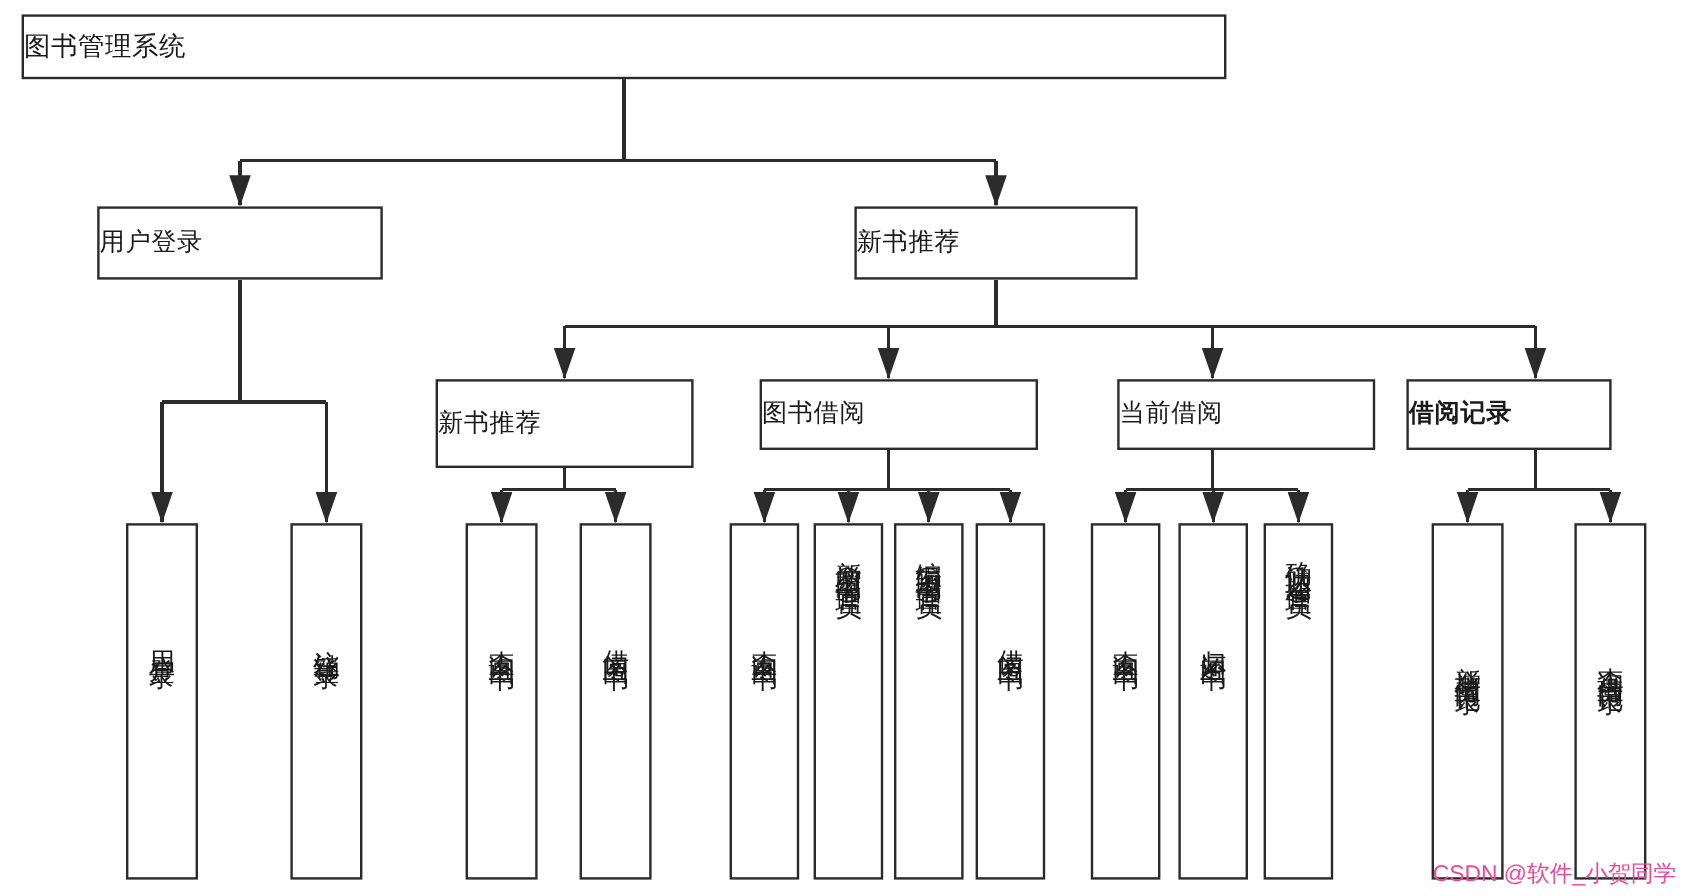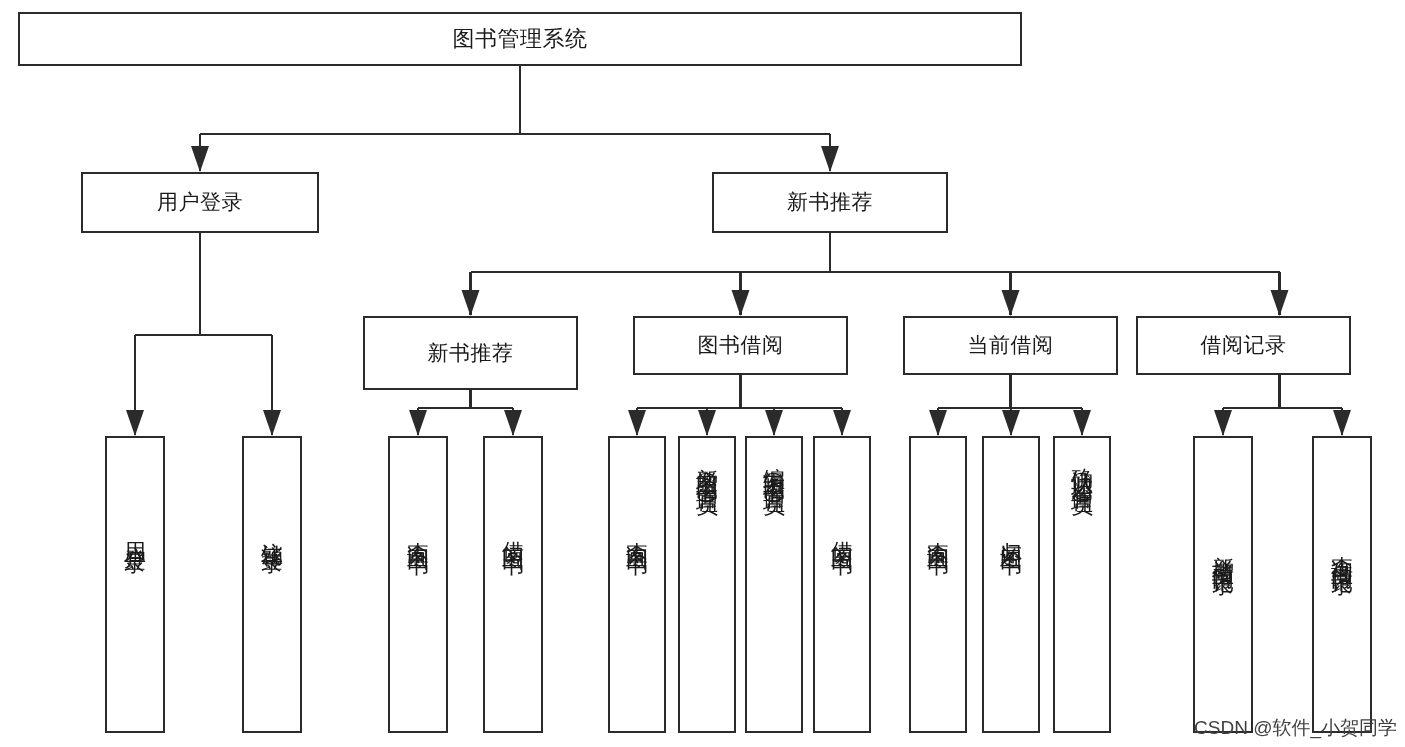--- a/index.html
+++ b/index.html
@@ -25,21 +25,21 @@
     height: 747px;
     pointer-events: none;
   }
   .node {
     position: absolute;
     box-sizing: border-box;
     background: #ffffff;
     border: 2px solid #2b2b2b;
     display: flex;
     align-items: center;
-    justify-content: center;
+    justify-content: flex-start;
     color: #1a1a1a;
   }
   .node .lbl {
     display: block;
     text-align: center;
     line-height: 1.05;
     white-space: nowrap;
   }
   
   .node.horiz .lbl {
@@ -70,21 +70,21 @@
     margin-top: 92px;
   }
   .node.vert.top .lbl {
     margin-top: 4px;
   }
   .watermark {
     position: absolute;
     right: 8px;
     bottom: 6px;
     font-size: 19px;
-    color: #404040;
+    color: #ec4899;
     white-space: nowrap;
     user-select: none;
   }
 </style>
 </head>
 <body>
 
 <div id="canvas">
 
   <svg id="edges" viewBox="0 0 1405 747" width="1405" height="747" xmlns="http://www.w3.org/2000/svg">
@@ -149,27 +149,27 @@
   <div class="node horiz" style="left: 81px; top: 172px; width: 238px; height: 61px;">
     <span class="lbl">用户登录</span>
   </div>
   <div class="node horiz" style="left: 712px; top: 172px; width: 236px; height: 61px;">
     <span class="lbl">新书推荐</span>
   </div>
 
   <div class="node horiz" style="left: 363px; top: 316px; width: 215px; height: 74px;">
     <span class="lbl">新书推荐</span>
   </div>
-  <div class="node horiz" style="left: 633px; top: 316px; width: 215px; height: 59px;">
+  <div class="node horiz" style="left: 633px; top: 316px; width: 232px; height: 59px;">
     <span class="lbl">图书借阅</span>
   </div>
-  <div class="node horiz" style="left: 903px; top: 316px; width: 215px; height: 59px;">
+  <div class="node horiz" style="left: 931px; top: 316px; width: 215px; height: 59px;">
     <span class="lbl">当前借阅</span>
   </div>
-  <div class="node horiz" style="left: 1136px; top: 316px; width: 215px; height: 59px;">
+  <div class="node horiz" style="left: 1172px; top: 316px; width: 171px; height: 59px; font-weight: bold;">
     <span class="lbl">借阅记录</span>
   </div>
 
   <div class="node vert mid" style="left: 105px; top: 436px; width: 60px; height: 297px;">
     <span class="lbl">用户登录</span>
   </div>
   <div class="node vert mid" style="left: 242px; top: 436px; width: 60px; height: 297px;">
     <span class="lbl">注销登录</span>
   </div>
 

